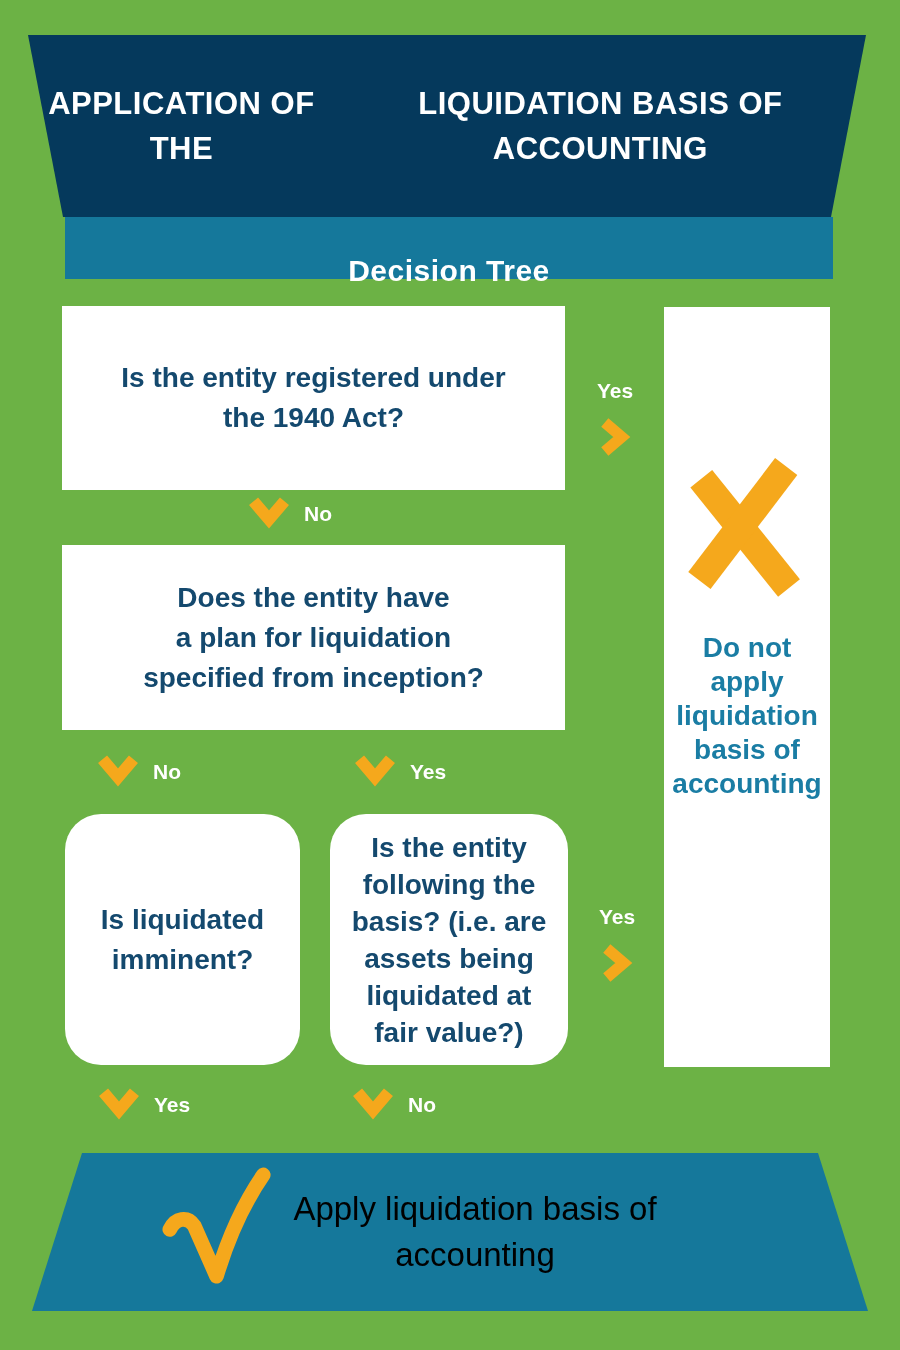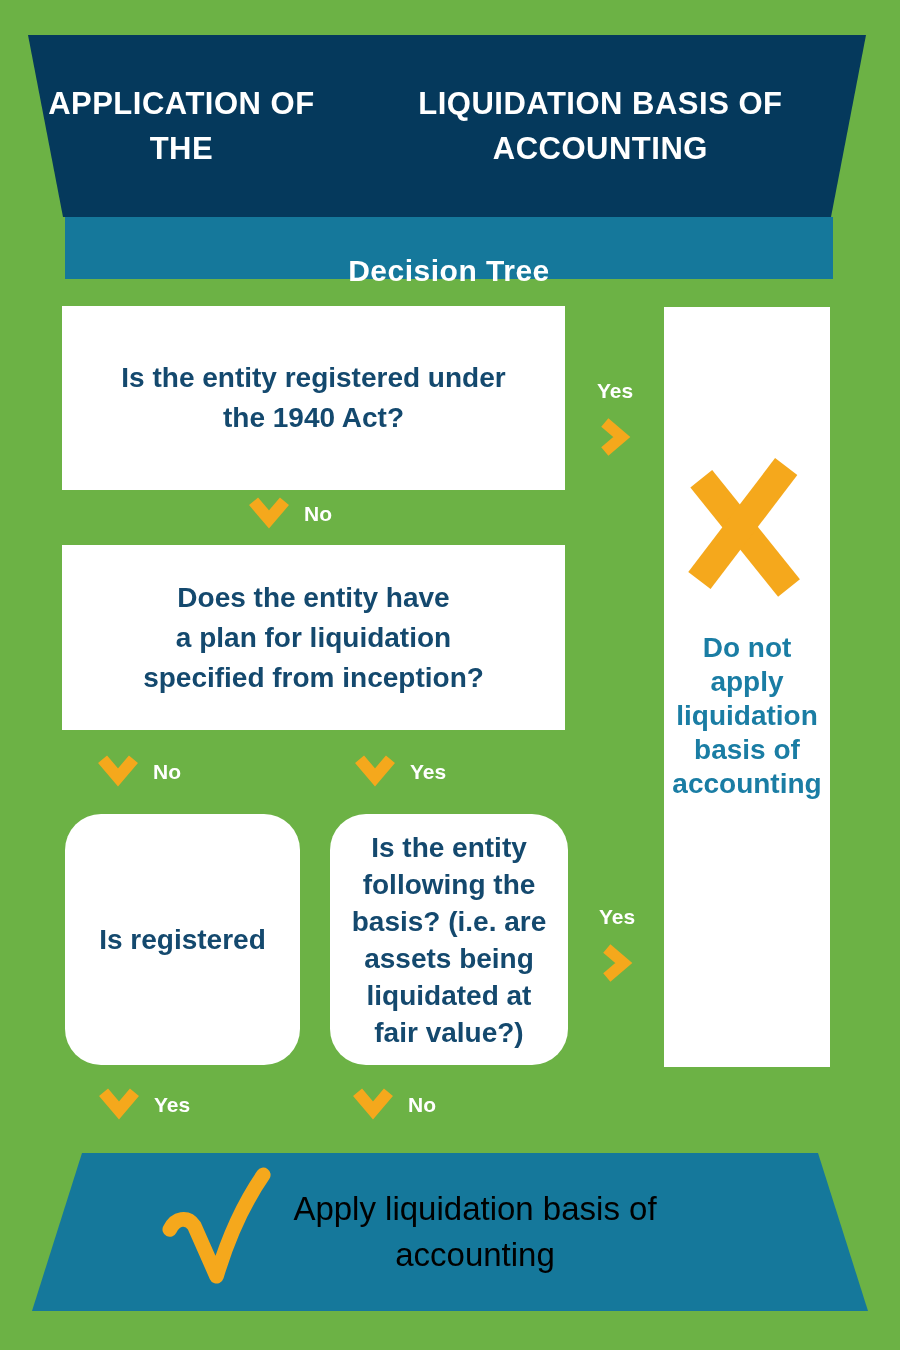--- a/index.html
+++ b/index.html
@@ -141,21 +141,22 @@
   <div class="edge-h edge-yes2">
     <span>
       <svg width="46" height="40" viewBox="0 0 48 44">
         <polyline points="7,8 24,28 41,8" fill="none" stroke="#F5A81C" stroke-width="13"></polyline>
       </svg>
     </span>
     <span class="edge-text">Yes</span>
   </div>
 
   <div class="qbox qbox-3">
-    <div class="qline">Is registered</div>
+    <div class="qline">Is liquidated</div>
+    <div class="qline">imminent?</div>
   </div>
 
   <div class="qbox qbox-4">
     <div class="qline">Is the entity</div>
     <div class="qline">following the</div>
     <div class="qline">basis? (i.e. are</div>
     <div class="qline">assets being</div>
     <div class="qline">liquidated at</div>
     <div class="qline">fair value?)</div>
   </div>

